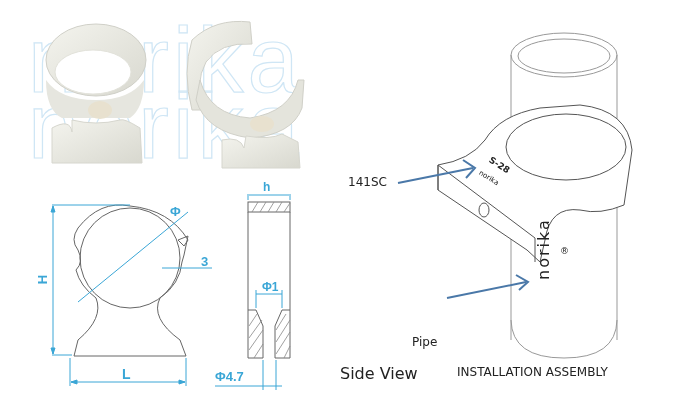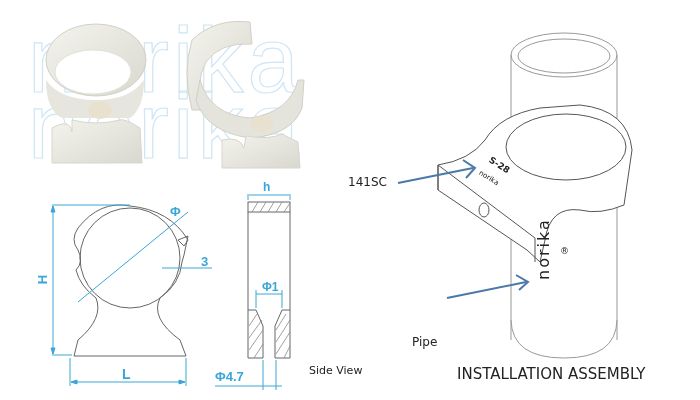--- a/index.html
+++ b/index.html
@@ -118,21 +118,21 @@
 </svg>
 
 <div class="dim" style="left:38px; top:272px; font-size:13px; transform:rotate(-90deg);">H</div>
 <div class="dim" style="left:122px; top:366px; font-size:14px;">L</div>
 <div class="dim" style="left:170px; top:204px; font-size:13px;">Φ</div>
 <div class="dim" style="left:201px; top:254px; font-size:13px;">3</div>
 
 <div class="dim" style="left:263px; top:180px; font-size:12px;">h</div>
 <div class="dim" style="left:262px; top:280px; font-size:12px;text-align:center;">Φ1</div>
 <div class="dim" style="left:215px; top:369px; font-size:13px;text-align:right;">Φ4.7</div>
-<div class="label" style="left:309px; top:364px; font-size:11px;">Side View</div>
+<div class="label" style="left:340px; top:364px; font-size:16px;">Side View</div>
 
 <div class="label" style="left:348px; top:175px; font-size:12px;">141SC</div>
 <div class="label" style="left:412px; top:303px; font-size:12px;margin-top:32px;">Pipe</div>
 <div class="label" style="left:488px; top:160px; font-size:9px; font-weight:bold; transform:rotate(32deg);">S-28</div>
 <div class="label" style="left:478px; top:174px; font-size:7px; transform:rotate(32deg);">norika</div>
 <div class="label" style="left:534px; top:280px; font-size:16px; letter-spacing:2px; transform:rotate(-90deg); transform-origin:left top;">norika</div>
 <div class="label" style="left:560px; top:246px; font-size:9px;">®</div>
-<div class="label" style="left:457px; top:365px; font-size:15px;">INSTALLATION ASSEMBLY</div>
+<div class="label" style="left:457px; top:365px; font-size:12px;">INSTALLATION ASSEMBLY</div>
 
 </body></html>

